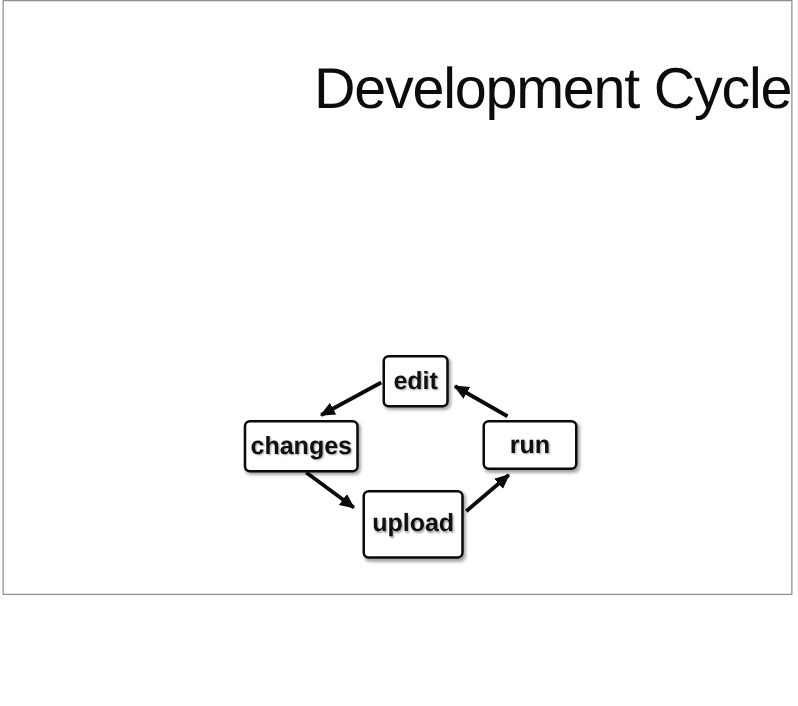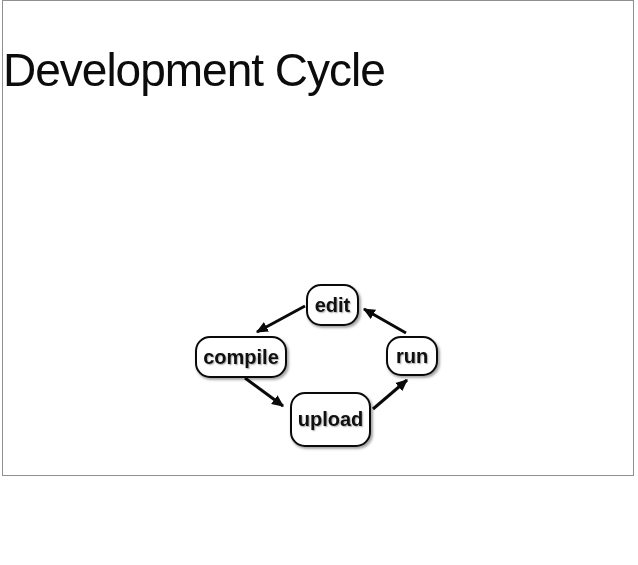--- a/index.html
+++ b/index.html
@@ -24,21 +24,21 @@
     background: #ffffff;
     border: 1px solid #8f8f8f;
     box-sizing: border-box;
   }
   .title {
     position: absolute;
     left: 0;
     top: 42px;
     width: 100%;
     margin: 0;
-    text-align: left;
+    text-align: right;
     font-size: 46px;
     font-weight: 400;
     letter-spacing: -1px;
     color: #0c0c0c;
   }
   .bullets {
     position: absolute;
     left: 82px;
     top: 140px;
     width: 520px;
@@ -80,33 +80,33 @@
   }
   .arrows line {
     stroke: #0a0a0a;
     stroke-width: 3;
   }
   .node {
     position: absolute;
     box-sizing: border-box;
     background: #ffffff;
     border: 2px solid #0a0a0a;
-    border-radius: 15px;
+    border-radius: 5px;
     box-shadow: 1.5px 2px 2.5px rgba(0,0,0,0.35);
     display: flex;
     align-items: center;
     justify-content: center;
     font-size: 20px;
     font-weight: 600;
     color: #101010;
     text-shadow: 1px 1px 1.5px rgba(0,0,0,0.35);
   }
   .node-edit    { left: 123px; top: 13px;  width: 53px; height: 42px; }
   .node-compile { left: 12px;  top: 65px;  width: 92px; height: 42px; }
-  .node-run     { left: 203px; top: 65px;  width: 52px; height: 40px; }
+  .node-run     { left: 203px; top: 65px;  width: 76px; height: 40px; }
   .node-upload  { left: 107px; top: 121px; width: 81px; height: 55px; }
 </style>
 </head>
 <body>
 
 <div class="page">
   <div class="slide">
 
     <h1 class="title">Development Cycle</h1>
 
@@ -121,21 +121,21 @@
         <line x1="122" y1="35" x2="74" y2="61" marker-end="url(#ah)"></line>
         <line x1="62" y1="107" x2="100" y2="135" marker-end="url(#ah)"></line>
         <line x1="190" y1="138" x2="224" y2="109" marker-end="url(#ah)"></line>
         <line x1="223" y1="62" x2="181" y2="38" marker-end="url(#ah)"></line>
       </svg>
 
       <div class="node node-edit">
         <span>edit</span>
       </div>
       <div class="node node-compile">
-        <span>compile</span>
+        <span>changes</span>
       </div>
       <div class="node node-run">
         <span>run</span>
       </div>
       <div class="node node-upload">
         <span>upload</span>
       </div>
     </div>
 
   </div>

